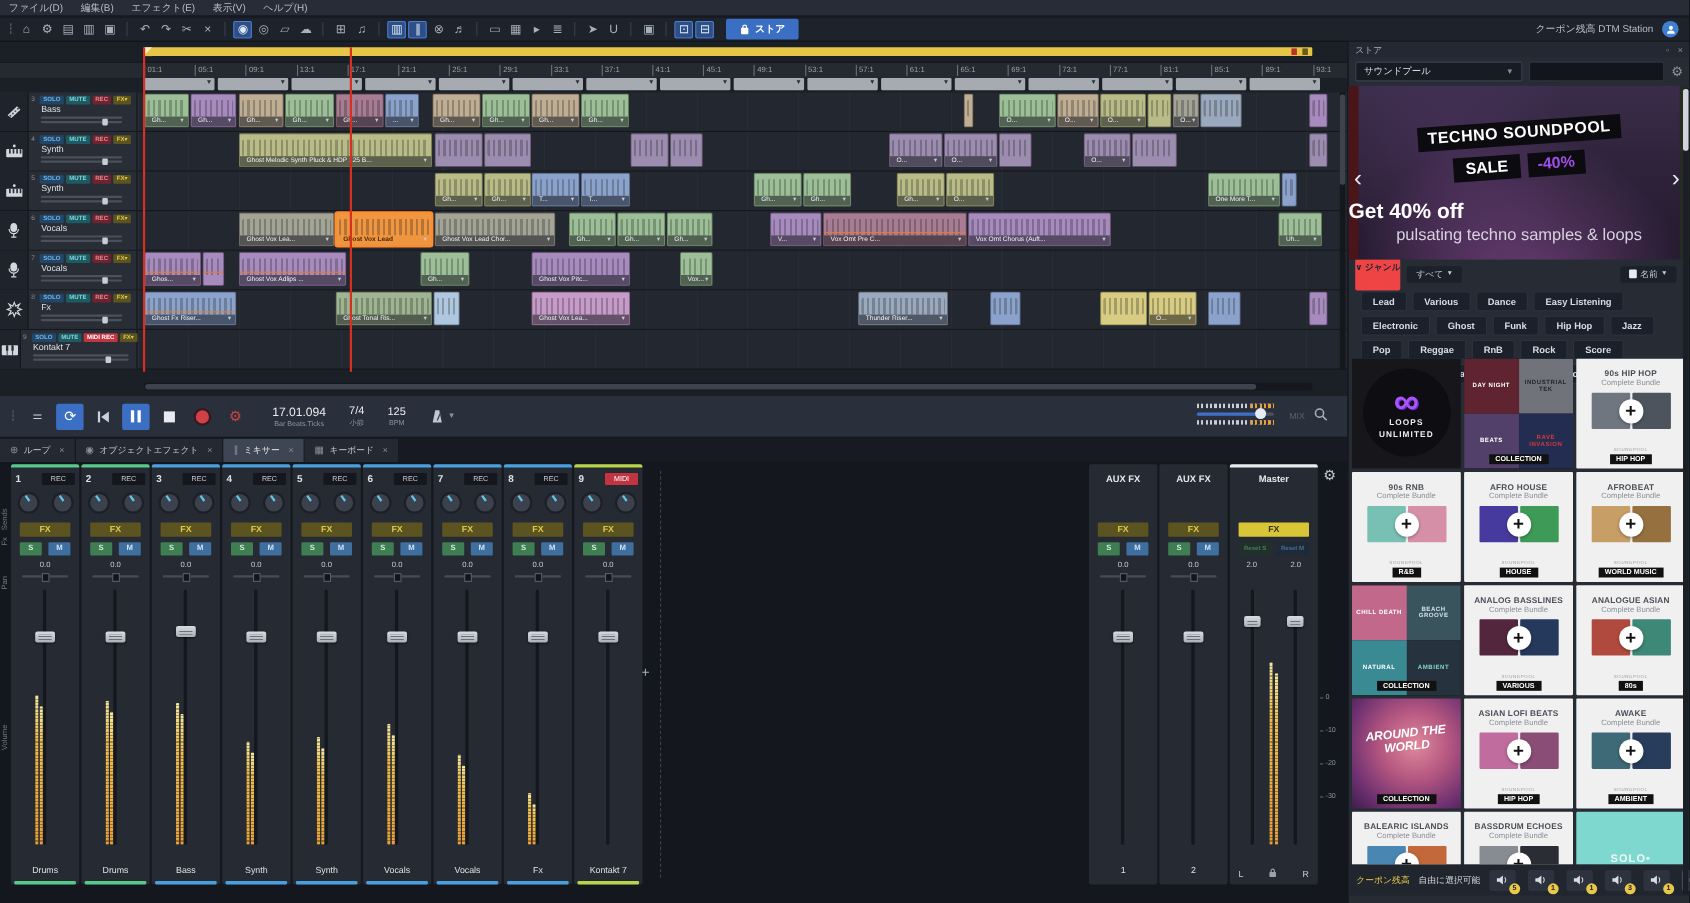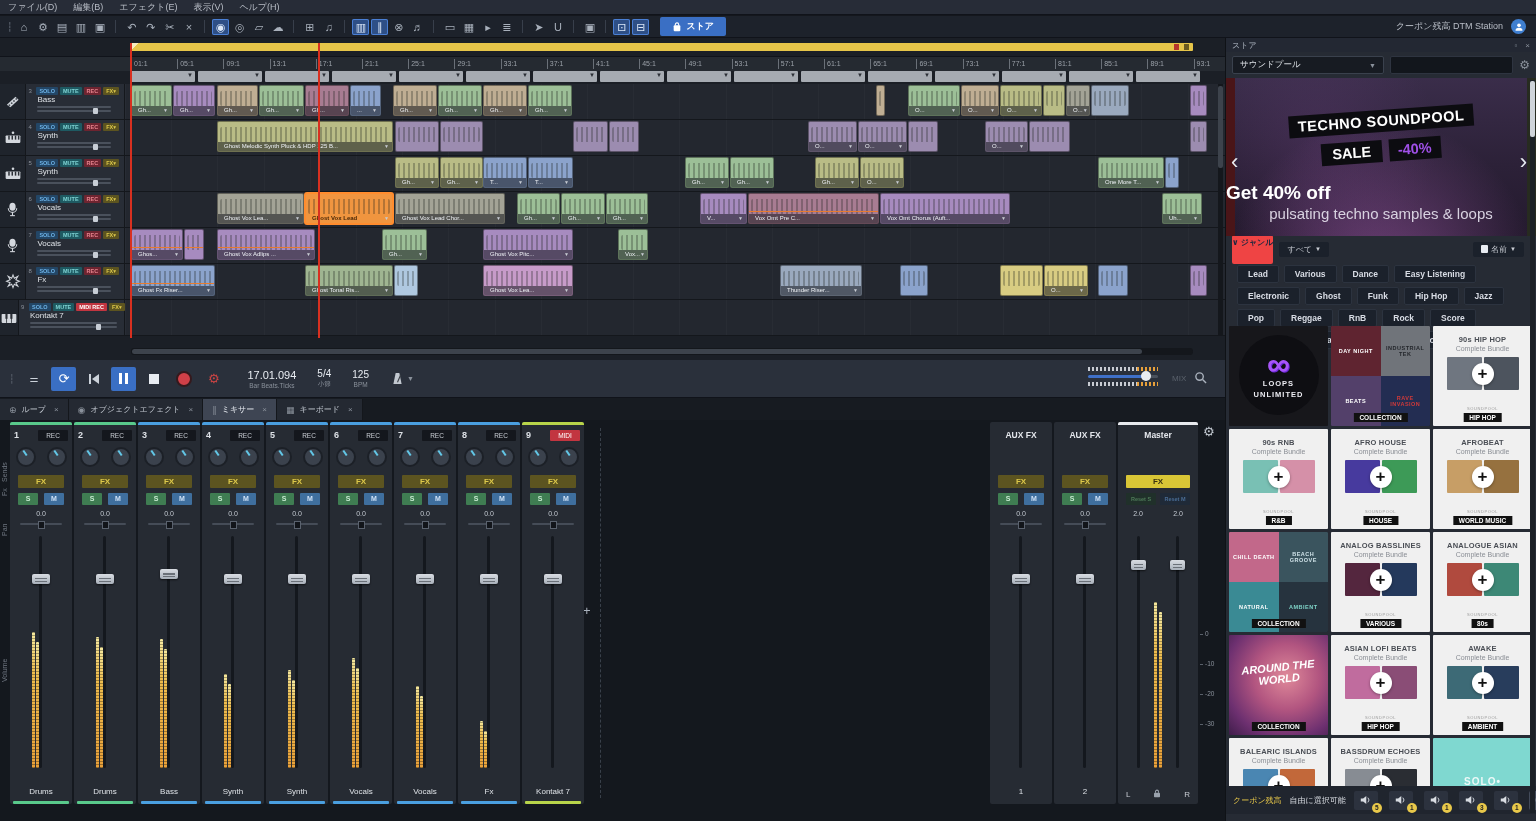--- a/index.html
+++ b/index.html
@@ -979,21 +979,21 @@
       </div>
     <div class="tpbtn">
         <span class="rc"></span>
       </div>
     <div class="tpbtn" style="color:#cc4444;">⚙</div>
     <div class="tgroup">
       <span class="tmain">17.01.094</span>
       <span class="tsub">Bar Beats.Ticks</span>
     </div>
     <div class="tgroup">
-      <span class="tmain2">5/4</span>
+      <span class="tmain2">7/4</span>
       <span class="tsub">小節</span>
     </div>
     <div class="tgroup">
       <span class="tmain2">125</span>
       <span class="tsub">BPM</span>
     </div>
     <div id="metro">
       <svg width="11" height="13" viewBox="0 0 12 14">
           <path d="M4 1 h4 l2.5 12 H1.5z" fill="#c2c8d0"></path>
           <line x1="6" y1="11" x2="9.5" y2="3" stroke="#3a3f46" stroke-width="1.2"></line>

